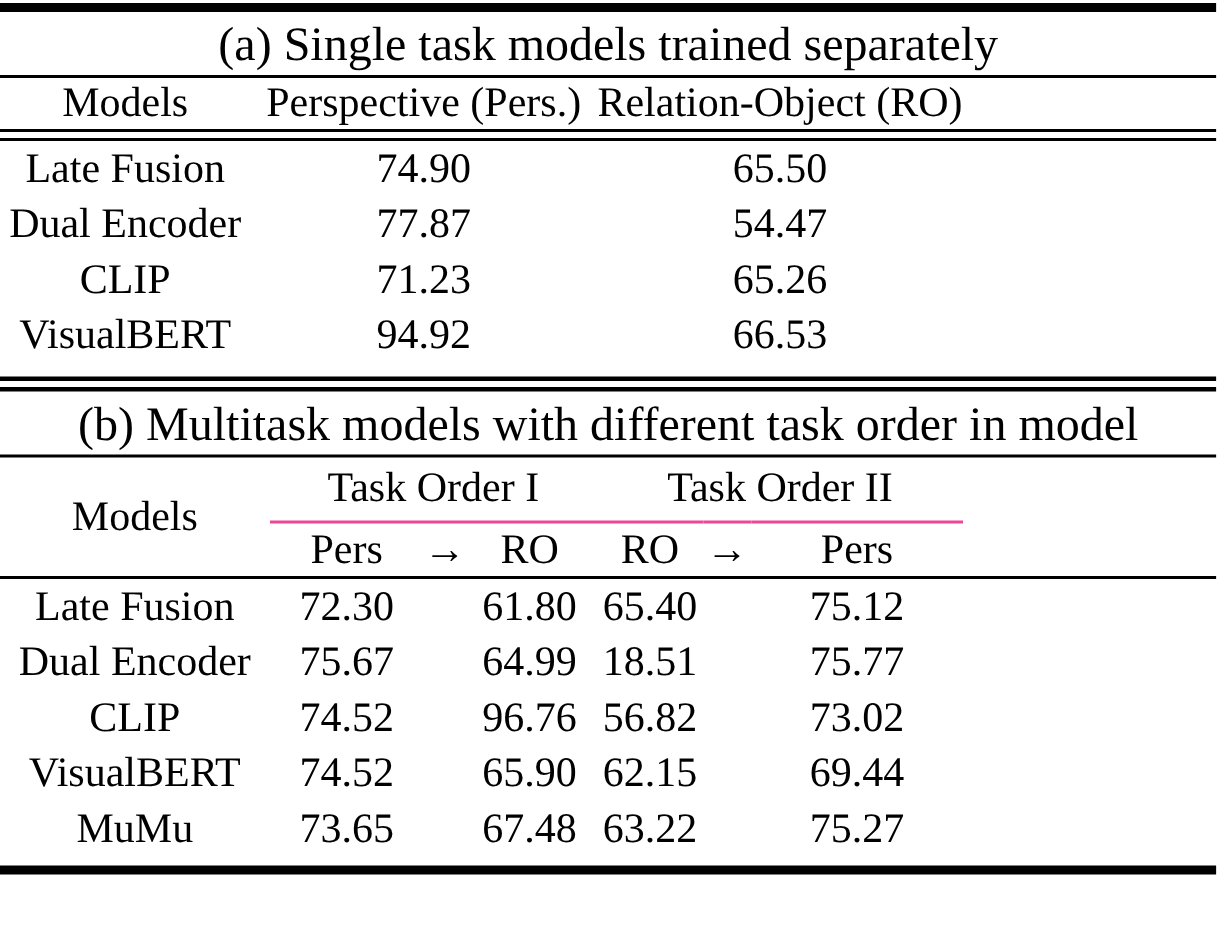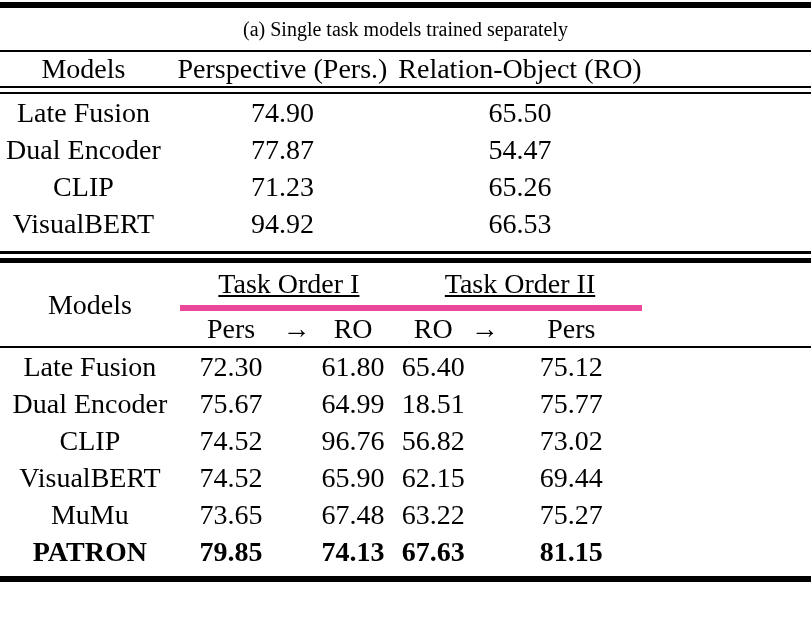--- a/index.html
+++ b/index.html
@@ -25,21 +25,21 @@
   }
   .rule.dblthick {
     background: transparent;
     border-top: 3px solid #000;
     border-bottom: 3px solid #000;
     height: 4px;
     box-sizing: content-box;
   }
   .caption {
     text-align: center;
-    font-size: 20px;
+    font-size: 32px;
     line-height: 42px;
     height: 42px;
     white-space: nowrap;
   }
   table.tbl {
     border-collapse: collapse;
     table-layout: fixed;
     width: 642px;
   }
   .tbl th, .tbl td {
@@ -52,21 +52,21 @@
   }
   .model-col { text-align: left; padding-left: 25px; }
   
   .head-a th { line-height: 34px; height: 34px; }
   .body-a td { line-height: 37px; height: 37px; }
   .body-a { margin-bottom: 9px; }
   
   .head-b tr.grp-row th { line-height: 42px; height: 42px; }
   .head-b tr.sub-row th { line-height: 35px; height: 35px; margin-top: 20px; }
   .head-b th.models-b { vertical-align: middle; line-height: 28px; }
-  .cmid { border-bottom: 6px solid #ec4899; text-decoration: underline; }
+  .cmid { border-bottom: 2px solid #ec4899; }
   .body-b td { line-height: 37px; height: 37px; }
   .body-b { margin-bottom: 6px; }
   .b, .bold-row td { font-weight: bold; }
 </style>
 </head>
 <body>
 
 <div class="page">
 
   <div class="rule thick"></div>
@@ -117,20 +117,21 @@
     <tr>
       <td class="model-col">VisualBERT</td>
       <td>94.92</td>
       <td class="b">66.53</td>
     </tr>
   </tbody>
     </table>
 
   <div class="rule dblthick"></div>
 
+  <div class="caption">(b) Multitask models with different task order in model</div>
 
   <div class="rule thin"></div>
 
   <table class="tbl head-b">
     <colgroup>
       <col style="width:28%">
         <col style="width:16%">
         <col style="width:4%">
         <col style="width:14%">
       <col style="width:11%">
@@ -205,27 +206,18 @@
     </tr>
     <tr>
       <td class="model-col">MuMu</td>
       <td>73.65</td>
       <td></td>
       <td>67.48</td>
       <td>63.22</td>
       <td></td>
       <td>75.27</td>
     </tr>
-    <tr class="bold-row">
-      <td class="model-col">PATRON</td>
-      <td>79.85</td>
-      <td></td>
-      <td>74.13</td>
-      <td>67.63</td>
-      <td></td>
-      <td>81.15</td>
-    </tr>
   </tbody>
     </table>
 
   <div class="rule thick"></div>
 
 </div>
 
 </body></html>

